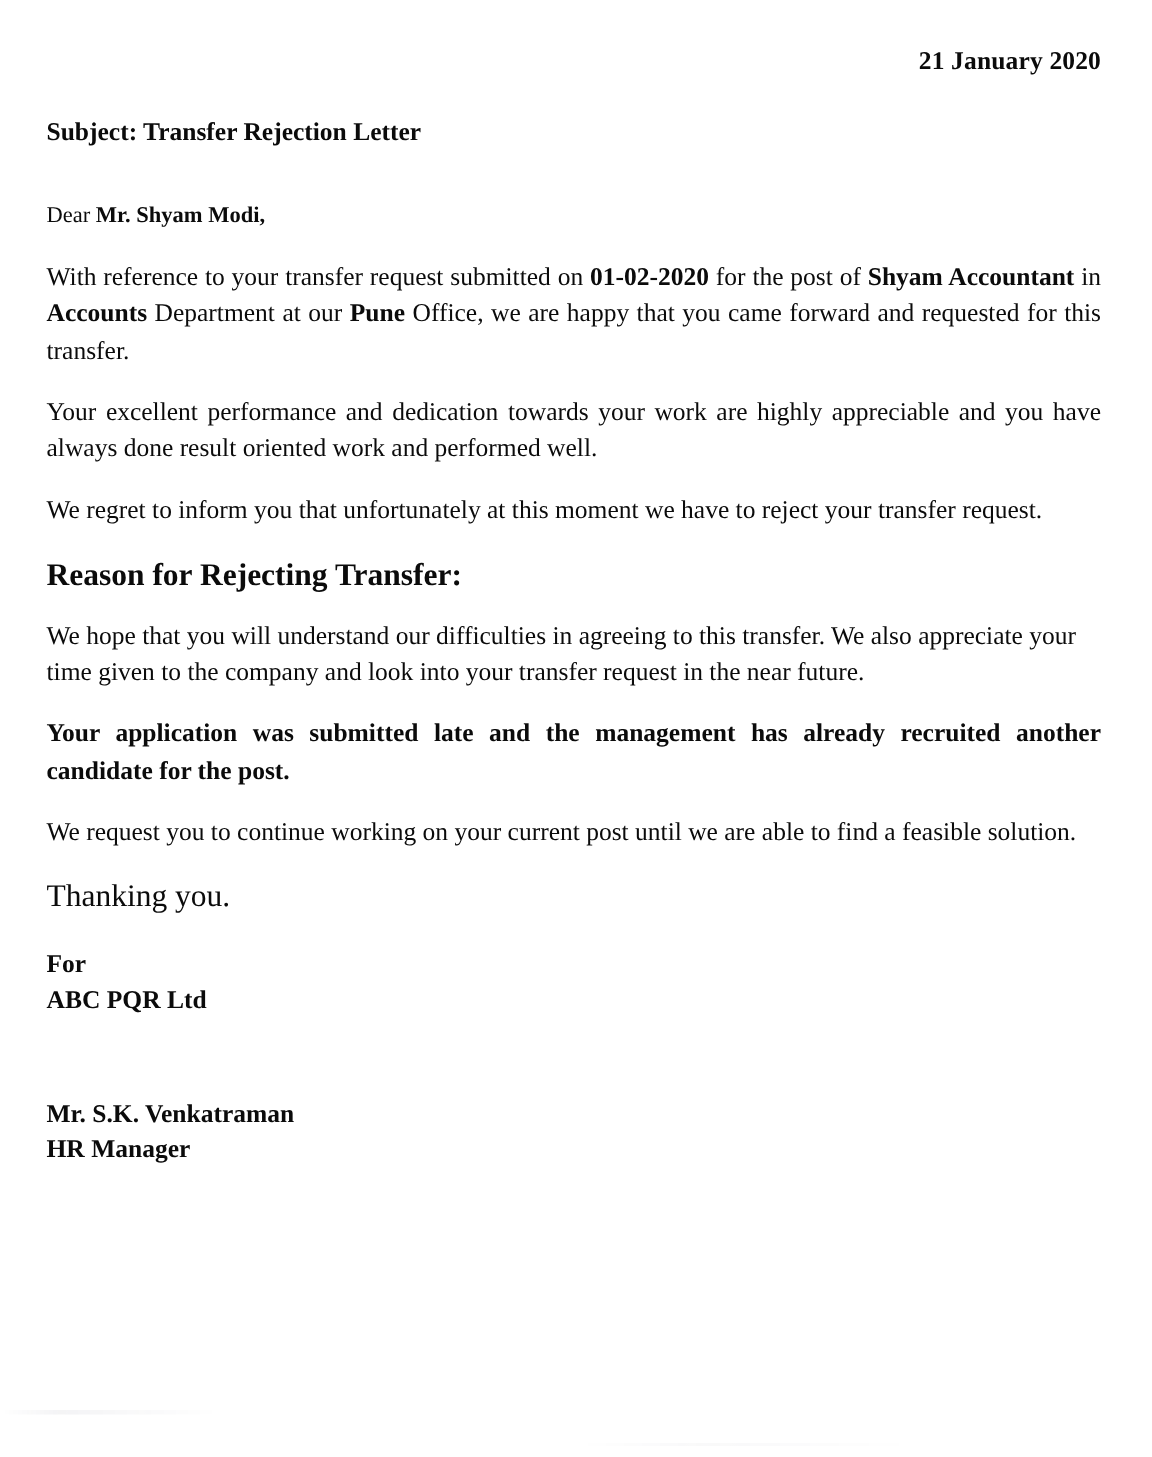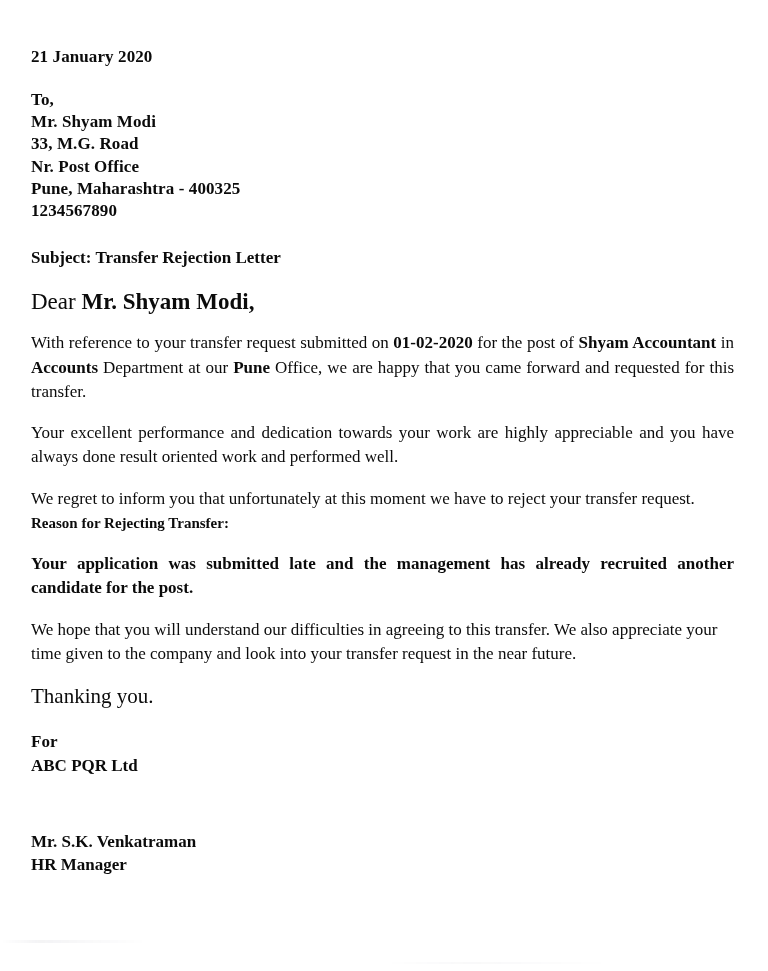--- a/index.html
+++ b/index.html
@@ -26,24 +26,25 @@
 
   .content {
     position: absolute;
     left: 31px;
     top: 0;
     width: 703px;
   }
 
   
   .date-line {
+    text-align: right;
     font-weight: bold;
     font-size: 17px;
     line-height: 22px;
-    padding-top: 46px;
+    padding-top: 30px;
     letter-spacing: 0.1px;
   }
 
   
   .address-block {
     margin-top: 21px;
     font-weight: bold;
     font-size: 17px;
     line-height: 22.2px;
     letter-spacing: 0.1px;
@@ -56,22 +57,22 @@
   .subject-line {
     margin-top: 24px;
     text-align: left;
     font-weight: bold;
     font-size: 17px;
     line-height: 24px;
   }
 
   
   .salutation {
-    margin-top: 20px;
-    font-size: 23px;
+    margin-top: 32px;
+    font-size: 15px;
     line-height: 24px;
   }
   .salutation b { font-weight: bold; }
 
   
   .para {
     margin-top: 17px;
     font-size: 17px;
     line-height: 24.3px;
     text-align: justify;
@@ -80,21 +81,22 @@
   .para.ragged {
     text-align: left;
   }
   .para.bold-para {
     font-weight: bold;
     text-align: justify;
   }
   .para b { font-weight: bold; }
 
   .heading-para {
-    font-size: 15px;
+    margin-top: 18px;
+    font-size: 21px;
     line-height: 24px;
     font-weight: bold;
   }
 
   .thanking {
     margin-top: 18px;
     font-size: 21px;
     line-height: 24px;
   }
 
@@ -132,49 +134,42 @@
 </style>
 </head>
 <body>
 
 <div class="page">
 
   <div class="content">
 
     <div class="date-line">21 January 2020</div>
 
-    <div class="address-block">
-      <div class="addr-line">To,</div>
-      <div class="addr-line">Mr. Shyam Modi</div>
-      <div class="addr-line">33, M.G. Road</div>
-      <div class="addr-line">Nr. Post Office</div>
-      <div class="addr-line">Pune, Maharashtra - 400325</div>
-      <div class="addr-line">1234567890</div>
-    </div>
 
     <div class="subject-line">Subject: Transfer Rejection Letter</div>
 
     <div class="salutation">
       <span>Dear </span><b>Mr. Shyam Modi,</b>
     </div>
 
     <div class="para">
       <span>With reference to your transfer request submitted on </span><b>01-02-2020</b><span> for the post of </span><b>Shyam Accountant</b><span> in </span><b>Accounts</b><span> Department at our </span><b>Pune</b><span> Office, we are happy that you came forward and requested for this transfer.</span>
     </div>
 
     <div class="para">Your excellent performance and dedication towards your work are highly appreciable and you have always done result oriented work and performed well.</div>
 
     <div class="para">We regret to inform you that unfortunately at this moment we have to reject your transfer request.</div>
 
     <div class="heading-para">Reason for Rejecting Transfer:</div>
 
+    <div class="para ragged">We hope that you will understand our difficulties in agreeing to this transfer. We also appreciate your time given to the company and look into your transfer request in the near future.</div>
+
     <div class="para bold-para">Your application was submitted late and the management has already recruited another candidate for the post.</div>
 
-    <div class="para ragged">We hope that you will understand our difficulties in agreeing to this transfer. We also appreciate your time given to the company and look into your transfer request in the near future.</div>
-
+    <div class="para ragged">We request you to continue working on your current post until we are able to find a feasible solution.</div>
 
     <div class="thanking">Thanking you.</div>
 
     <div class="closing-block">
       <div>For</div>
       <div>ABC PQR Ltd</div>
     </div>
 
     <div class="signature-block">
       <div>Mr. S.K. Venkatraman</div>

